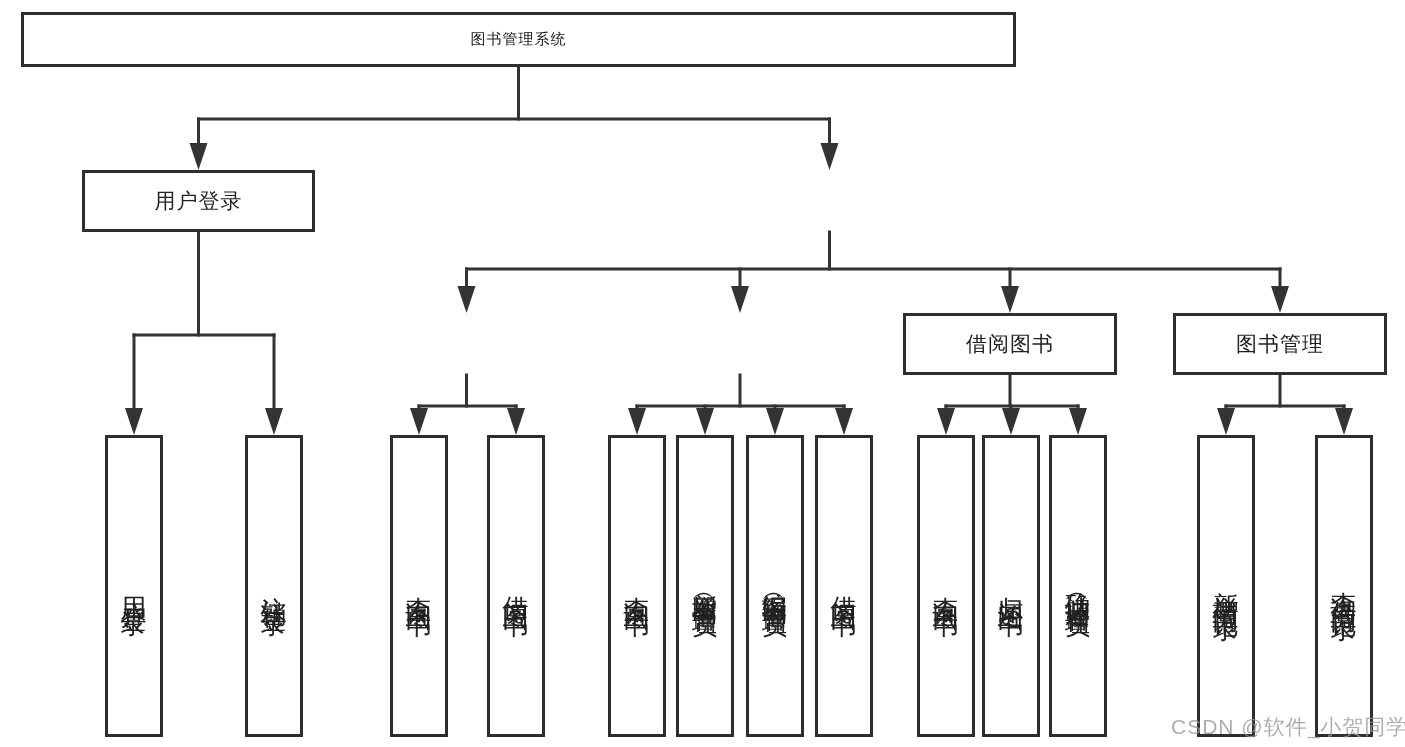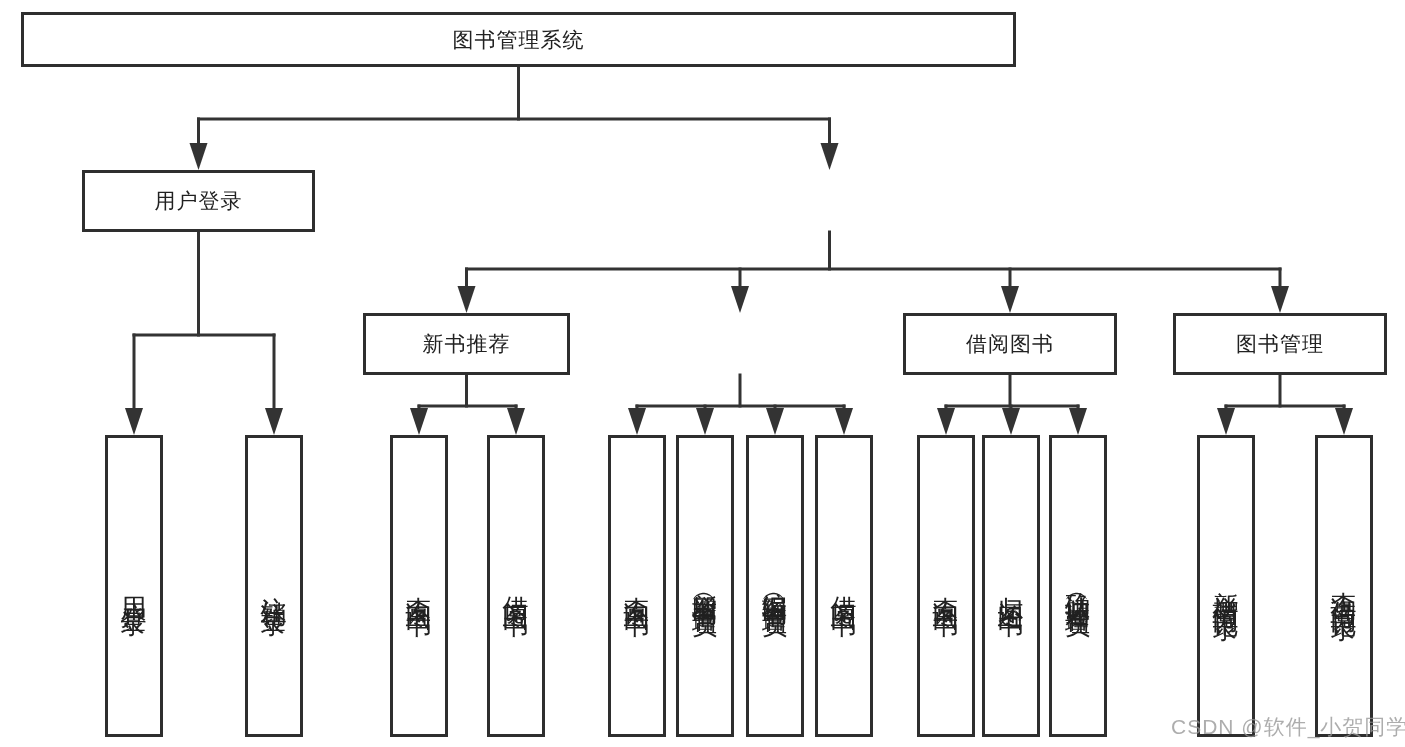--- a/index.html
+++ b/index.html
@@ -6,21 +6,21 @@
   .canvas{
     position:relative;width:1405px;height:747px;background:#ffffff;
     font-family:"Liberation Sans","DejaVu Sans",sans-serif;overflow:hidden;
   }
   .connectors{position:absolute;left:0;top:0;z-index:1;}
   .node{
     position:absolute;box-sizing:border-box;border:3px solid #2e2e2e;background:#ffffff;
     color:#212121;z-index:2;
   }
   .hbox{display:flex;align-items:center;justify-content:center;font-size:21px;letter-spacing:1px;}
-  .root{font-size:21px;}
+  .root{font-size:15px;}
   .vbox{
     writing-mode:vertical-lr;text-orientation:mixed;text-align:center;
     font-size:26px;letter-spacing:5px;line-height:52px;width:58px;height:302px;
   }
   .vbox.long{font-size:25px;letter-spacing:3px;}
   .watermark{
     position:absolute;z-index:4;font-size:21px;letter-spacing:1px;
     color:rgba(150,150,150,0.78);white-space:nowrap;
   }
 </style>
@@ -90,21 +90,20 @@
       <polygon points="1069,408 1087,408 1078,435"></polygon>
       <polygon points="1217,408 1235,408 1226,435"></polygon>
       <polygon points="1335,408 1353,408 1344,435"></polygon>
     </g>
   </svg>
 
   <div class="node hbox root" style="left:21px;top:12px;width:995px;height:55px;">图书管理系统</div>
 
   <div class="node hbox" style="left:82px;top:170px;width:233px;height:62px;">用户登录</div>
 
-  <div class="node hbox" style="left:363px;top:313px;width:207px;height:62px;">新书推荐</div>
   <div class="node hbox" style="left:903px;top:313px;width:214px;height:62px;">借阅图书</div>
   <div class="node hbox" style="left:1173px;top:313px;width:214px;height:62px;">图书管理</div>
 
   <div class="node vbox" style="left:105px;top:435px;">用户登录</div>
   <div class="node vbox" style="left:245px;top:435px;">注销登录</div>
 
   <div class="node vbox" style="left:390px;top:435px;">查询图书</div>
   <div class="node vbox" style="left:487px;top:435px;">借阅图书</div>
 
   <div class="node vbox" style="left:608px;top:435px;">查询图书</div>

